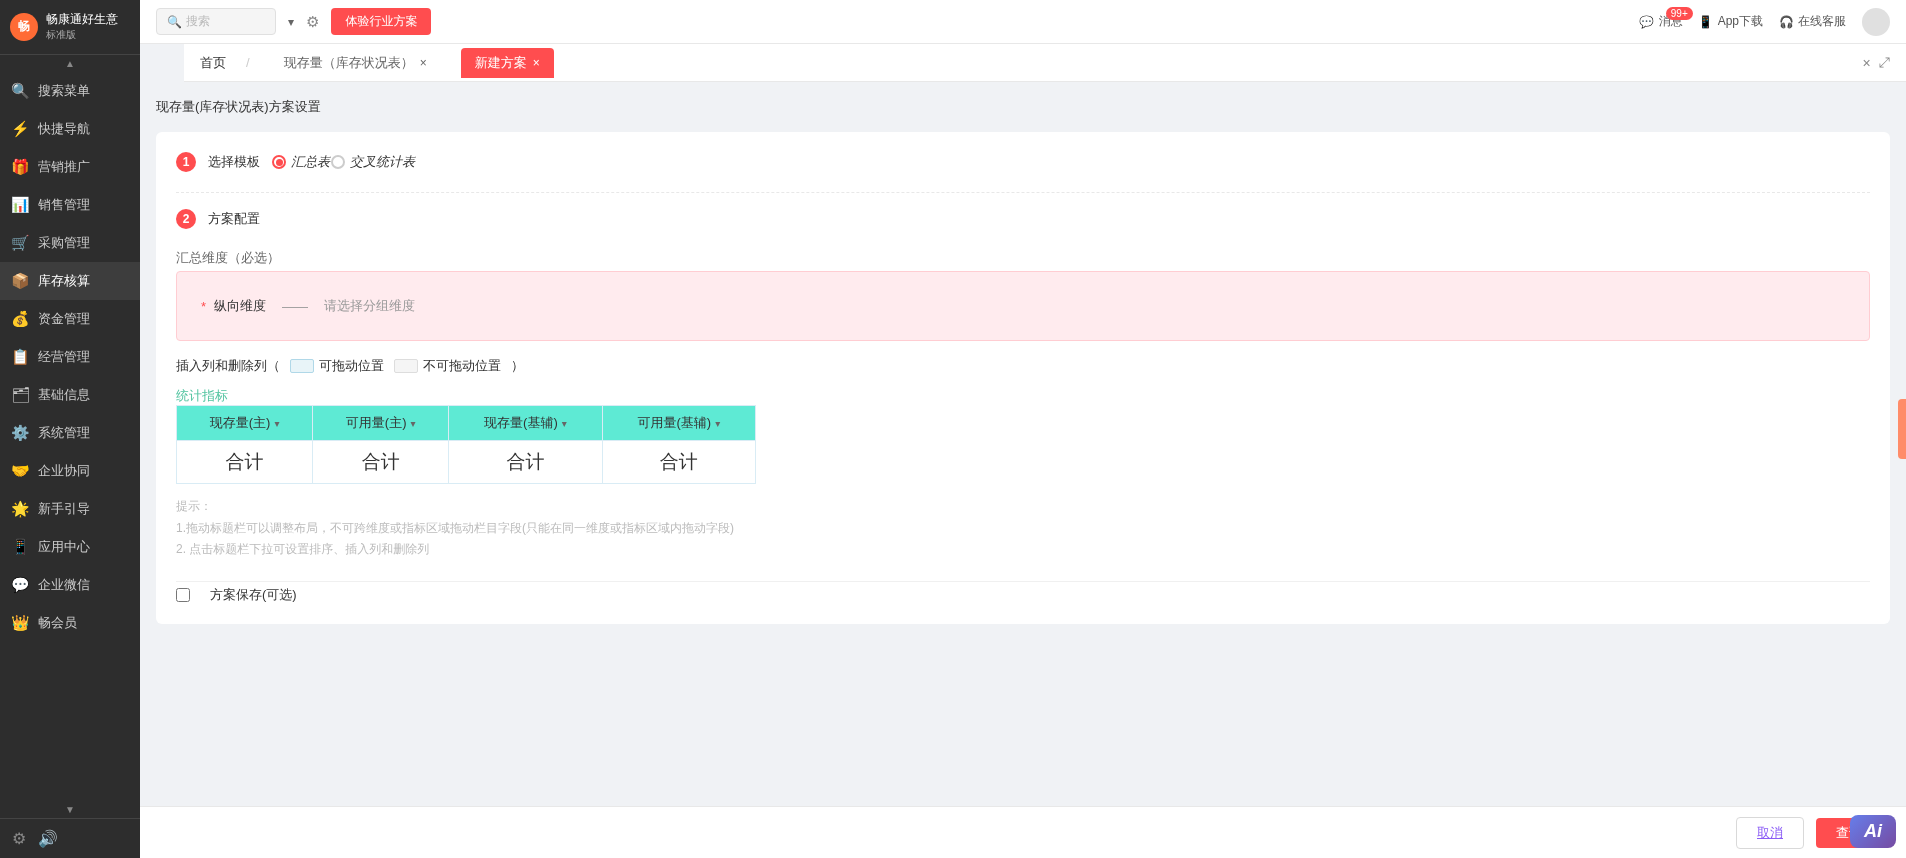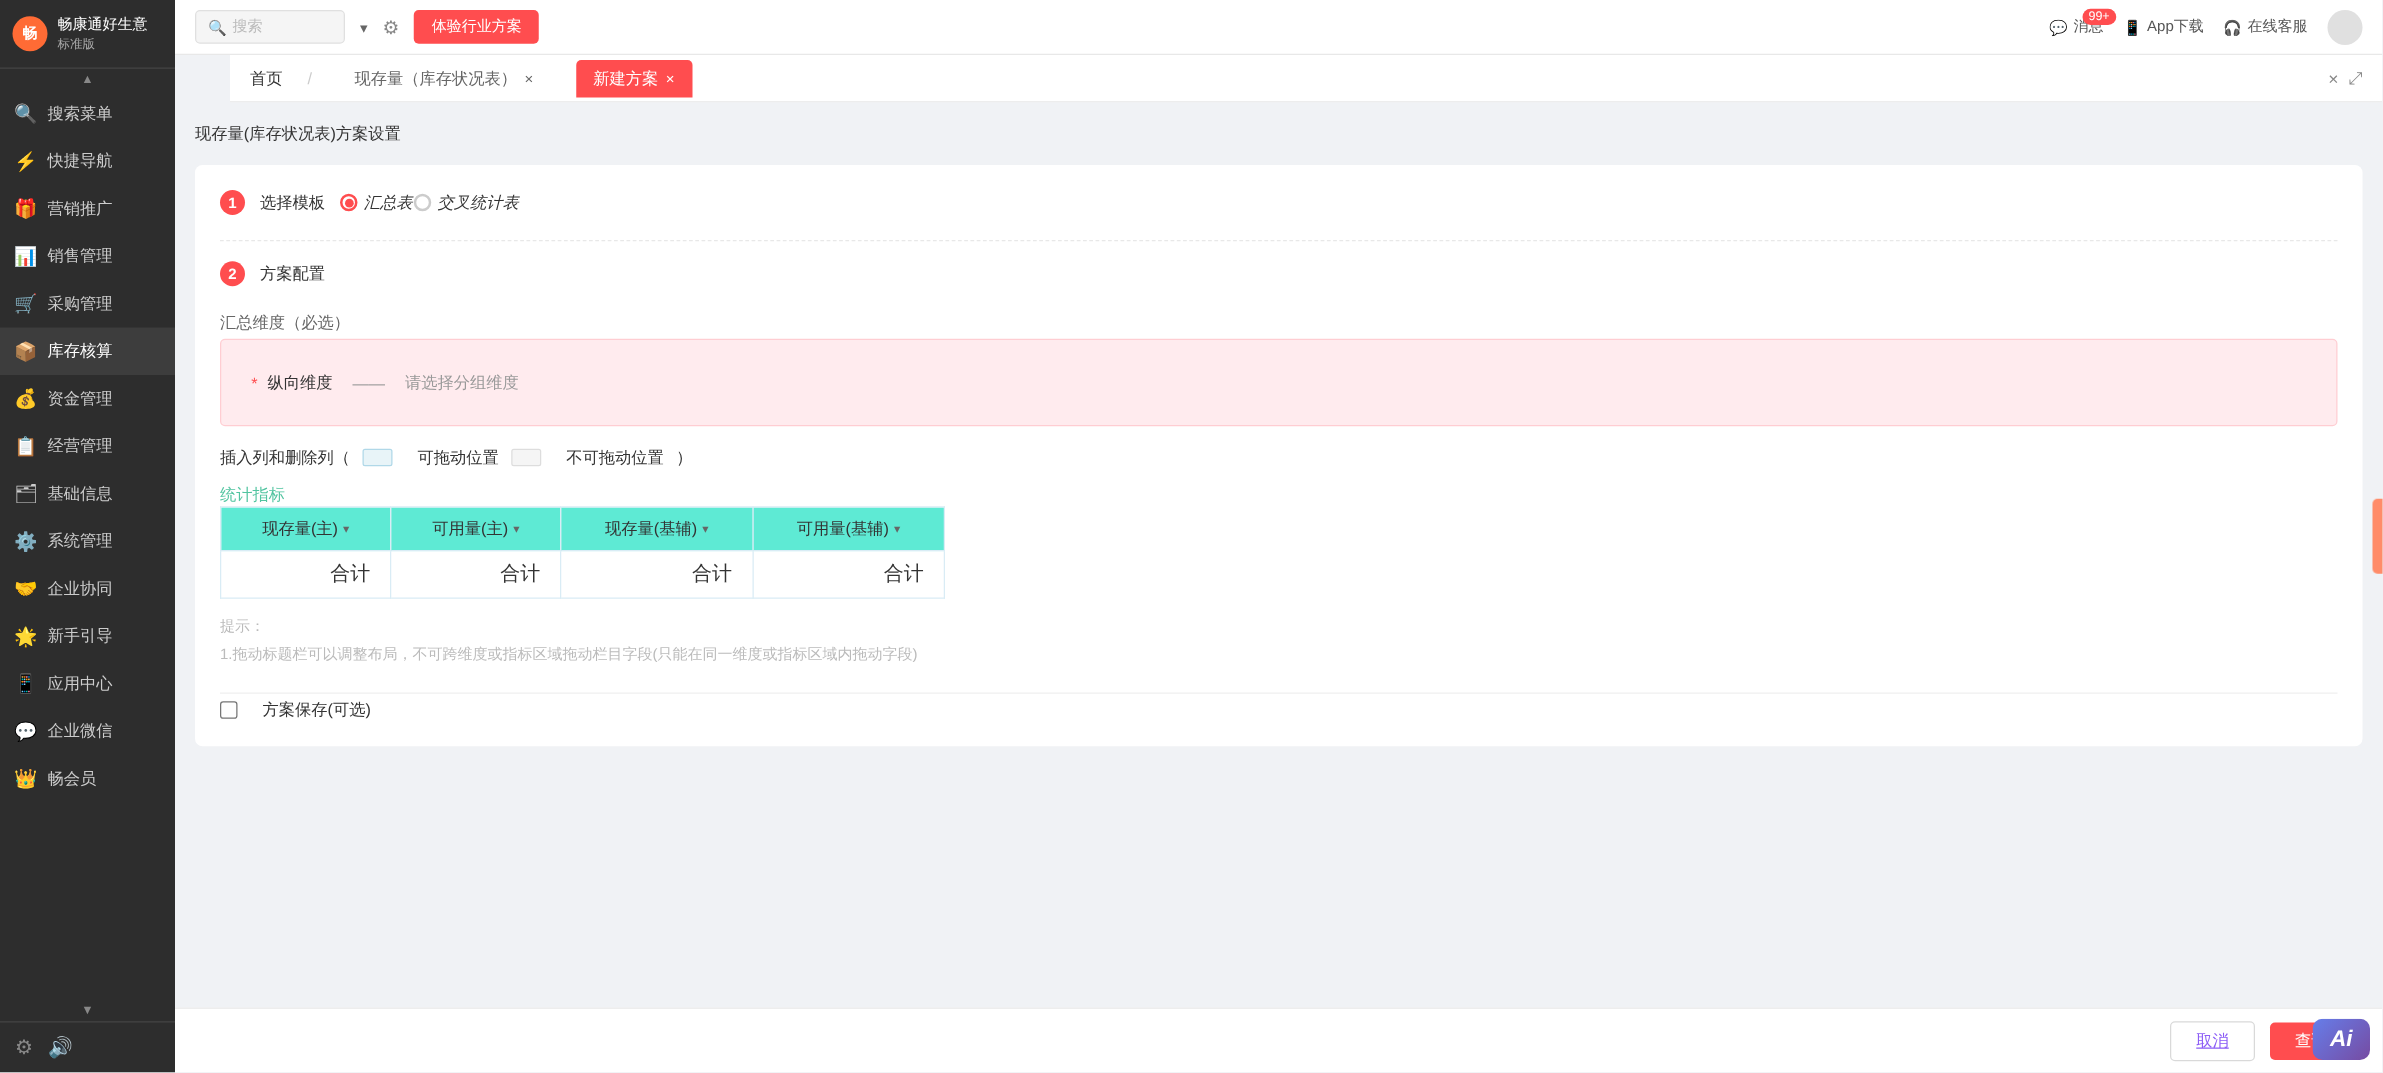--- a/index.html
+++ b/index.html
@@ -161,43 +161,43 @@
       display: flex; align-items: center;
     }
     .dimension-placeholder { display: flex; align-items: center; gap: 8px; }
     .dimension-asterisk { color: #ff4d4f; font-size: 13px; }
     .dimension-label { color: #333; font-size: 13px; }
     .dimension-dash { color: #999; margin: 0 8px; }
     .dimension-hint { color: #999; font-size: 13px; }
 
     
     .template-settings { display: flex; align-items: center; gap: 10px; margin-bottom: 12px; font-size: 13px; color: #333; }
-    .legend-item { display: flex; align-items: center; gap: 20px; }
+    .legend-item { display: flex; align-items: center; gap: 5px; }
     .legend-box-draggable { width: 24px; height: 14px; background: #e8f4f8; border: 1px solid #b0d8e8; border-radius: 2px; }
     .legend-box-not-draggable { width: 24px; height: 14px; background: #f5f5f5; border: 1px solid #ddd; border-radius: 2px; }
 
     
     .stats-section { margin-bottom: 8px; }
     .stats-section-label { color: #52c4a0; font-size: 13px; margin-bottom: 0; font-weight: 500; }
     .stats-table { border: 1px solid #d9ecf5; border-collapse: collapse; width: 580px; }
     .stats-table th {
       background: #5eead4;
       border: 1px solid #d9ecf5;
       padding: 8px 16px;
       font-size: 13px;
       color: #333;
       font-weight: normal;
       text-align: center;
     }
     .stats-table td {
       background: #fff;
       border: 1px solid #d9ecf5;
       padding: 8px 16px;
-      text-align: right;
-      font-size: 16px;
+      text-align: center;
+      font-size: 19px;
       color: #333;
     }
     .col-dropdown { display: inline-flex; align-items: center; gap: 4px; cursor: pointer; }
     .col-chevron { font-size: 10px; color: #666; }
 
     
     .tips-section { margin-top: 12px; color: #bbb; font-size: 12px; line-height: 1.8; }
 
     
     .scheme-footer { display: flex; align-items: center; gap: 20px; margin-top: 20px; padding-top: 4px; border-top: 1px solid #f0f0f0; }
@@ -485,20 +485,21 @@
               <td>合计</td>
               <td>合计</td>
             </tr>
           </tbody>
         </table>
       </div>
 
       <div class="tips-section">
         <div>提示：</div>
         <div>1.拖动标题栏可以调整布局，不可跨维度或指标区域拖动栏目字段(只能在同一维度或指标区域内拖动字段)</div>
+        <div>2. 点击标题栏下拉可设置排序、插入列和删除列</div>
       </div>
 
       <div class="scheme-footer">
         <input type="checkbox" class="footer-checkbox" style="">
         <label class="footer-label">方案保存(可选)</label>
       </div>
 
     </div>
   </div>
 

